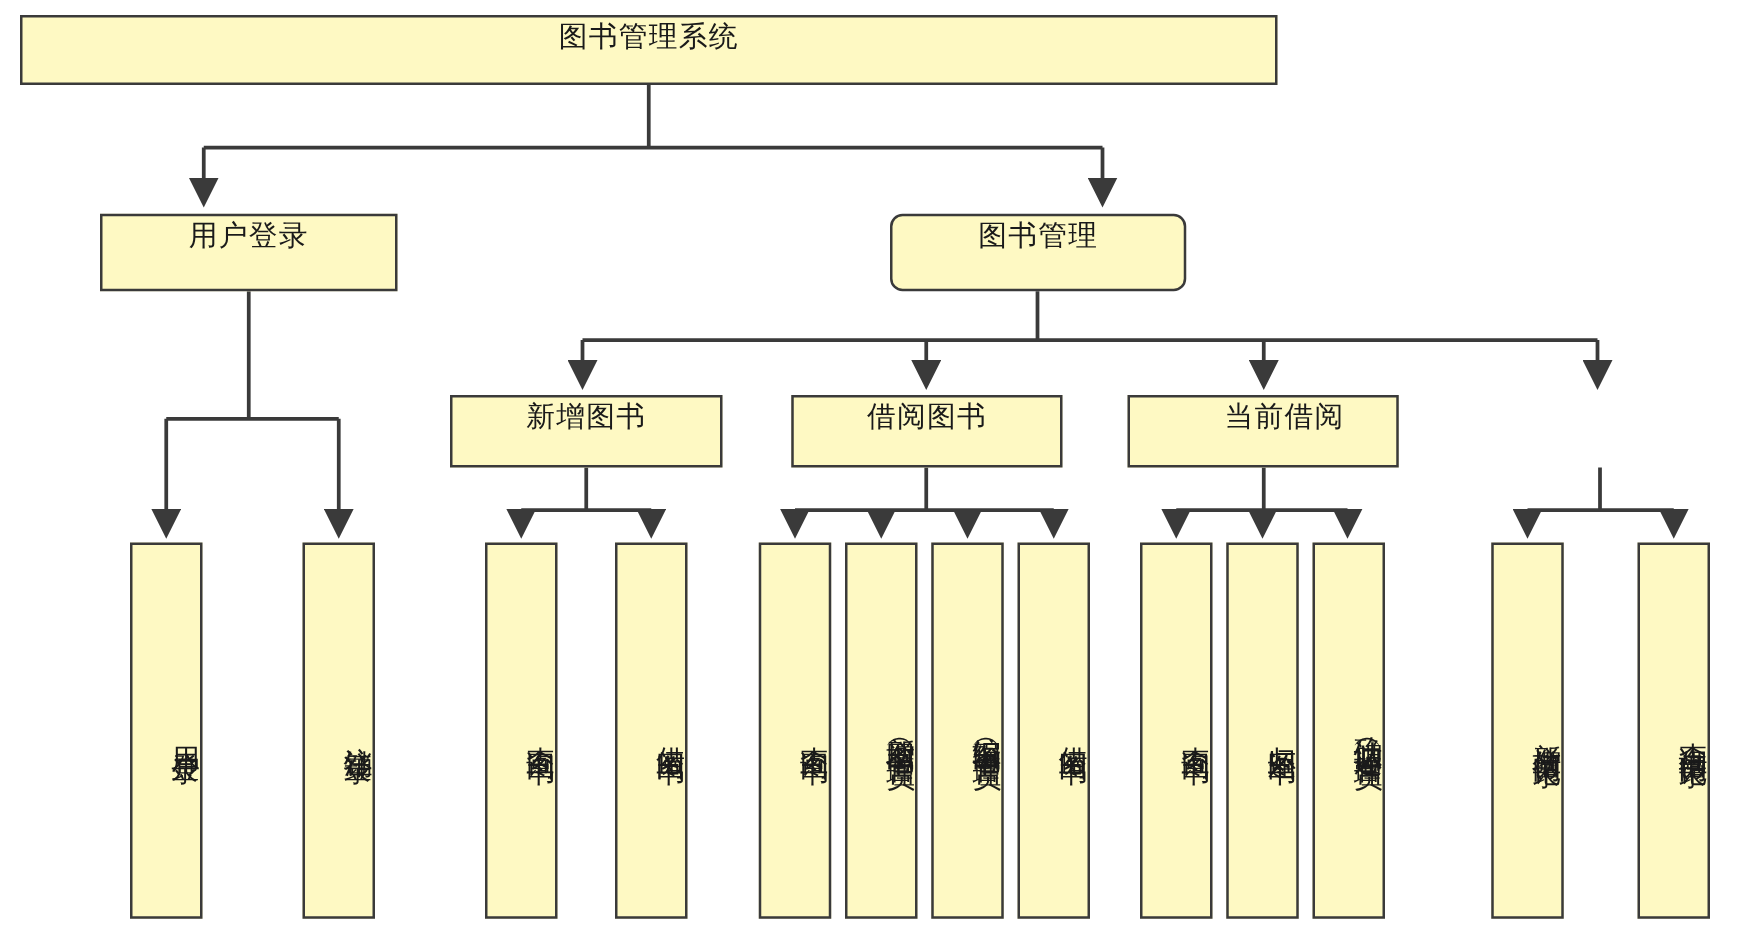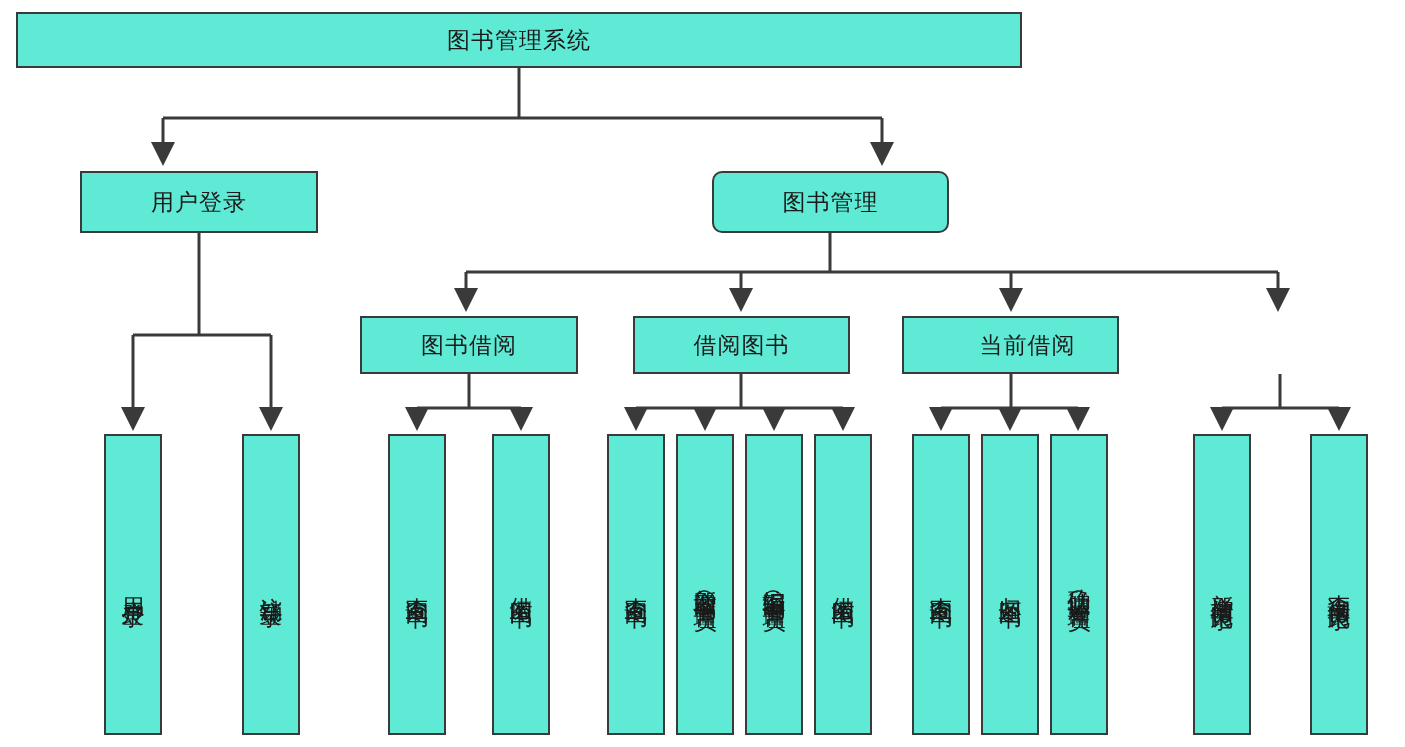--- a/index.html
+++ b/index.html
@@ -20,24 +20,23 @@
   #svg-layer {
     position: absolute;
     left: 0;
     top: 0;
     width: 1405px;
     height: 747px;
   }
   .node {
     position: absolute;
     box-sizing: border-box;
-    background: #5eead4;
+    background: #fef9c3;
     border: 2.5px solid #3a3a3a;
     display: flex;
-    align-items: center;
     justify-content: center;
     color: #1a1a1a;
     z-index: 2;
   }
   .node.horiz {
     font-size: 23px;
     letter-spacing: 1px;
   }
   .node.vert {
     writing-mode: vertical-rl;
@@ -124,21 +123,21 @@
 
   <div class="node horiz" style="left:80px; top:171px; width:238px; height:62px;">
     <span class="txt">用户登录</span>
   </div>
 
   <div class="node horiz" style="left:712px; top:171px; width:237px; height:62px;border-radius:10px;">
     <span class="txt">图书管理</span>
   </div>
 
   <div class="node horiz" style="left:360px; top:316px; width:218px; height:58px;">
-    <span class="txt">图书借阅</span>
+    <span class="txt">新增图书</span>
   </div>
 
   <div class="node horiz" style="left:633px; top:316px; width:217px; height:58px;">
     <span class="txt">借阅图书</span>
   </div>
 
   <div class="node horiz" style="left:902px; top:316px; width:217px; height:58px;padding-left:34px;">
     <span class="txt">当前借阅</span>
   </div>
 

